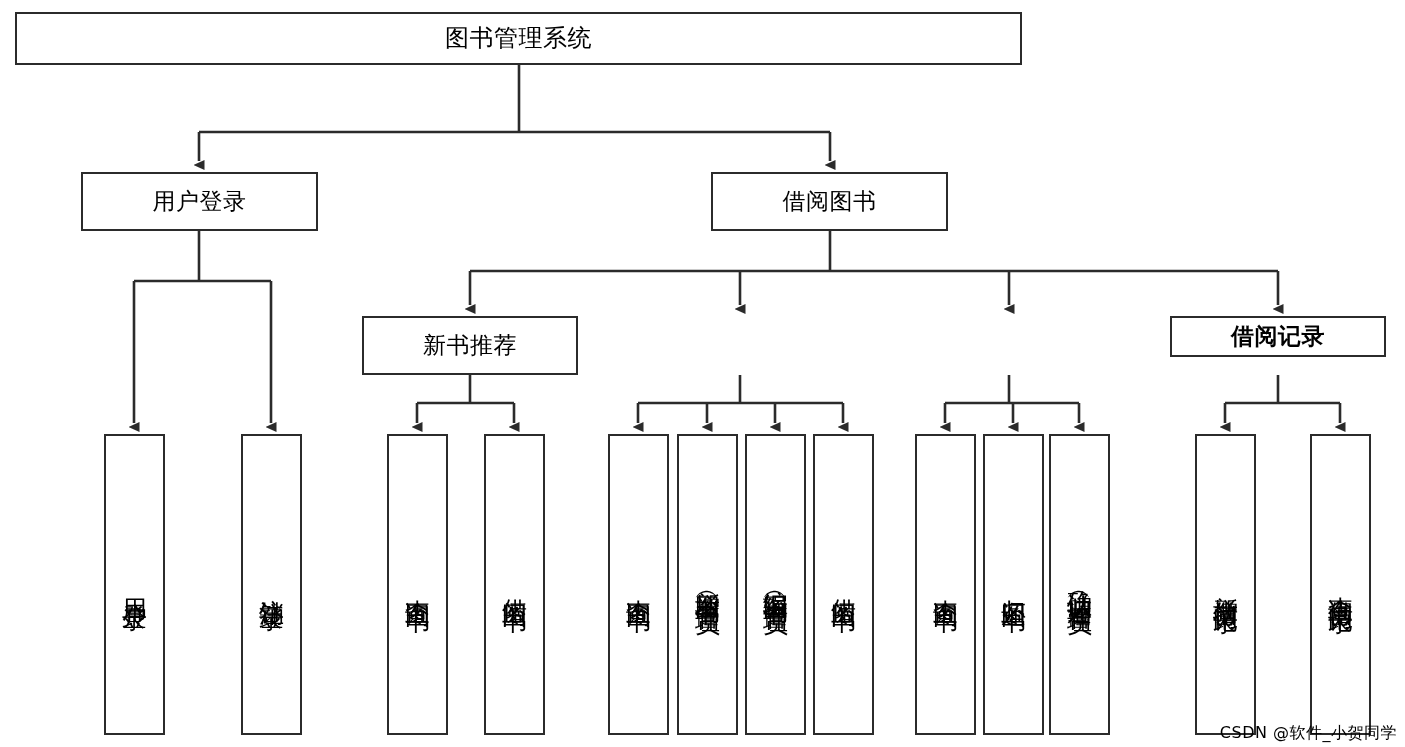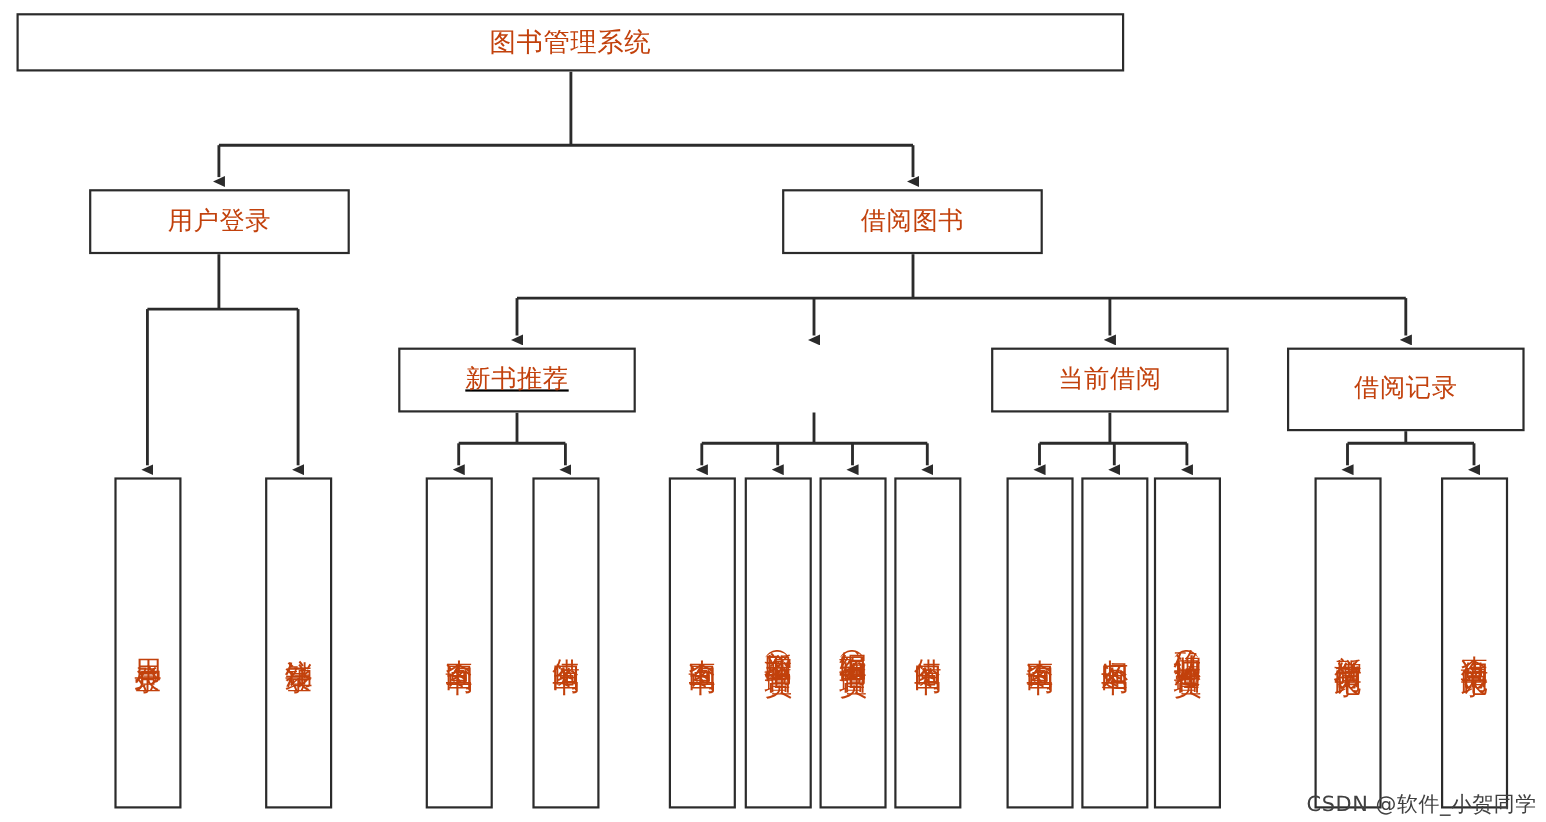--- a/index.html
+++ b/index.html
@@ -30,21 +30,21 @@
     position: absolute;
     box-sizing: border-box;
     background: #ffffff;
     border: 2px solid #2b2b2b;
     display: flex;
     align-items: center;
     justify-content: center;
     z-index: 2;
   }
   .node-label {
-    color: #c2410c;
+    color: #000000;
     line-height: 1.12;
     white-space: nowrap;
   }
   
   .node.horiz .node-label {
     font-size: 23px;
     letter-spacing: 0.5px;
   }
   .node.root .node-label {
     font-size: 24px;
@@ -59,22 +59,22 @@
     text-orientation: upright;
     font-size: 25px;
     letter-spacing: 3px;
     line-height: 1;
     white-space: nowrap;
   }
   #watermark {
     position: absolute;
     right: 8px;
     bottom: 3px;
-    font-size: 19px;
-    color: #404040;
+    font-size: 16px;
+    color: #000000;
     letter-spacing: 0.5px;
     z-index: 5;
     white-space: nowrap;
     font-family: "DejaVu Sans", "Liberation Sans", sans-serif;
   }
 </style>
 </head>
 <body>
 
 <div id="diagram-root">
@@ -135,27 +135,24 @@
     <span class="node-label">图书管理系统</span>
   </div>
 
   <div class="node horiz" style="left:81px; top:172px; width:237px; height:59px;">
     <span class="node-label">用户登录</span>
   </div>
   <div class="node horiz" style="left:711px; top:172px; width:237px; height:59px;">
     <span class="node-label">借阅图书</span>
   </div>
 
-  <div class="node horiz" style="left:362px; top:316px; width:216px; height:59px;text-decoration:underline;">
+  <div class="node horiz" style="left:362px; top:316px; width:216px; height:59px;">
     <span class="node-label">新书推荐</span>
   </div>
-  <div class="node horiz" style="left:901px; top:316px; width:216px; height:59px;">
-    <span class="node-label">当前借阅</span>
-  </div>
-  <div class="node horiz" style="left:1170px; top:316px; width:216px; height:76px;">
+  <div class="node horiz" style="left:1170px; top:316px; width:216px; height:41px;font-weight:bold;">
     <span class="node-label">借阅记录</span>
   </div>
 
   <div class="node vert" style="left:104px; top:434px; width:61px; height:301px;">
     <span class="node-label">用户登录</span>
   </div>
   <div class="node vert" style="left:241px; top:434px; width:61px; height:301px;">
     <span class="node-label">注销登录</span>
   </div>
 

